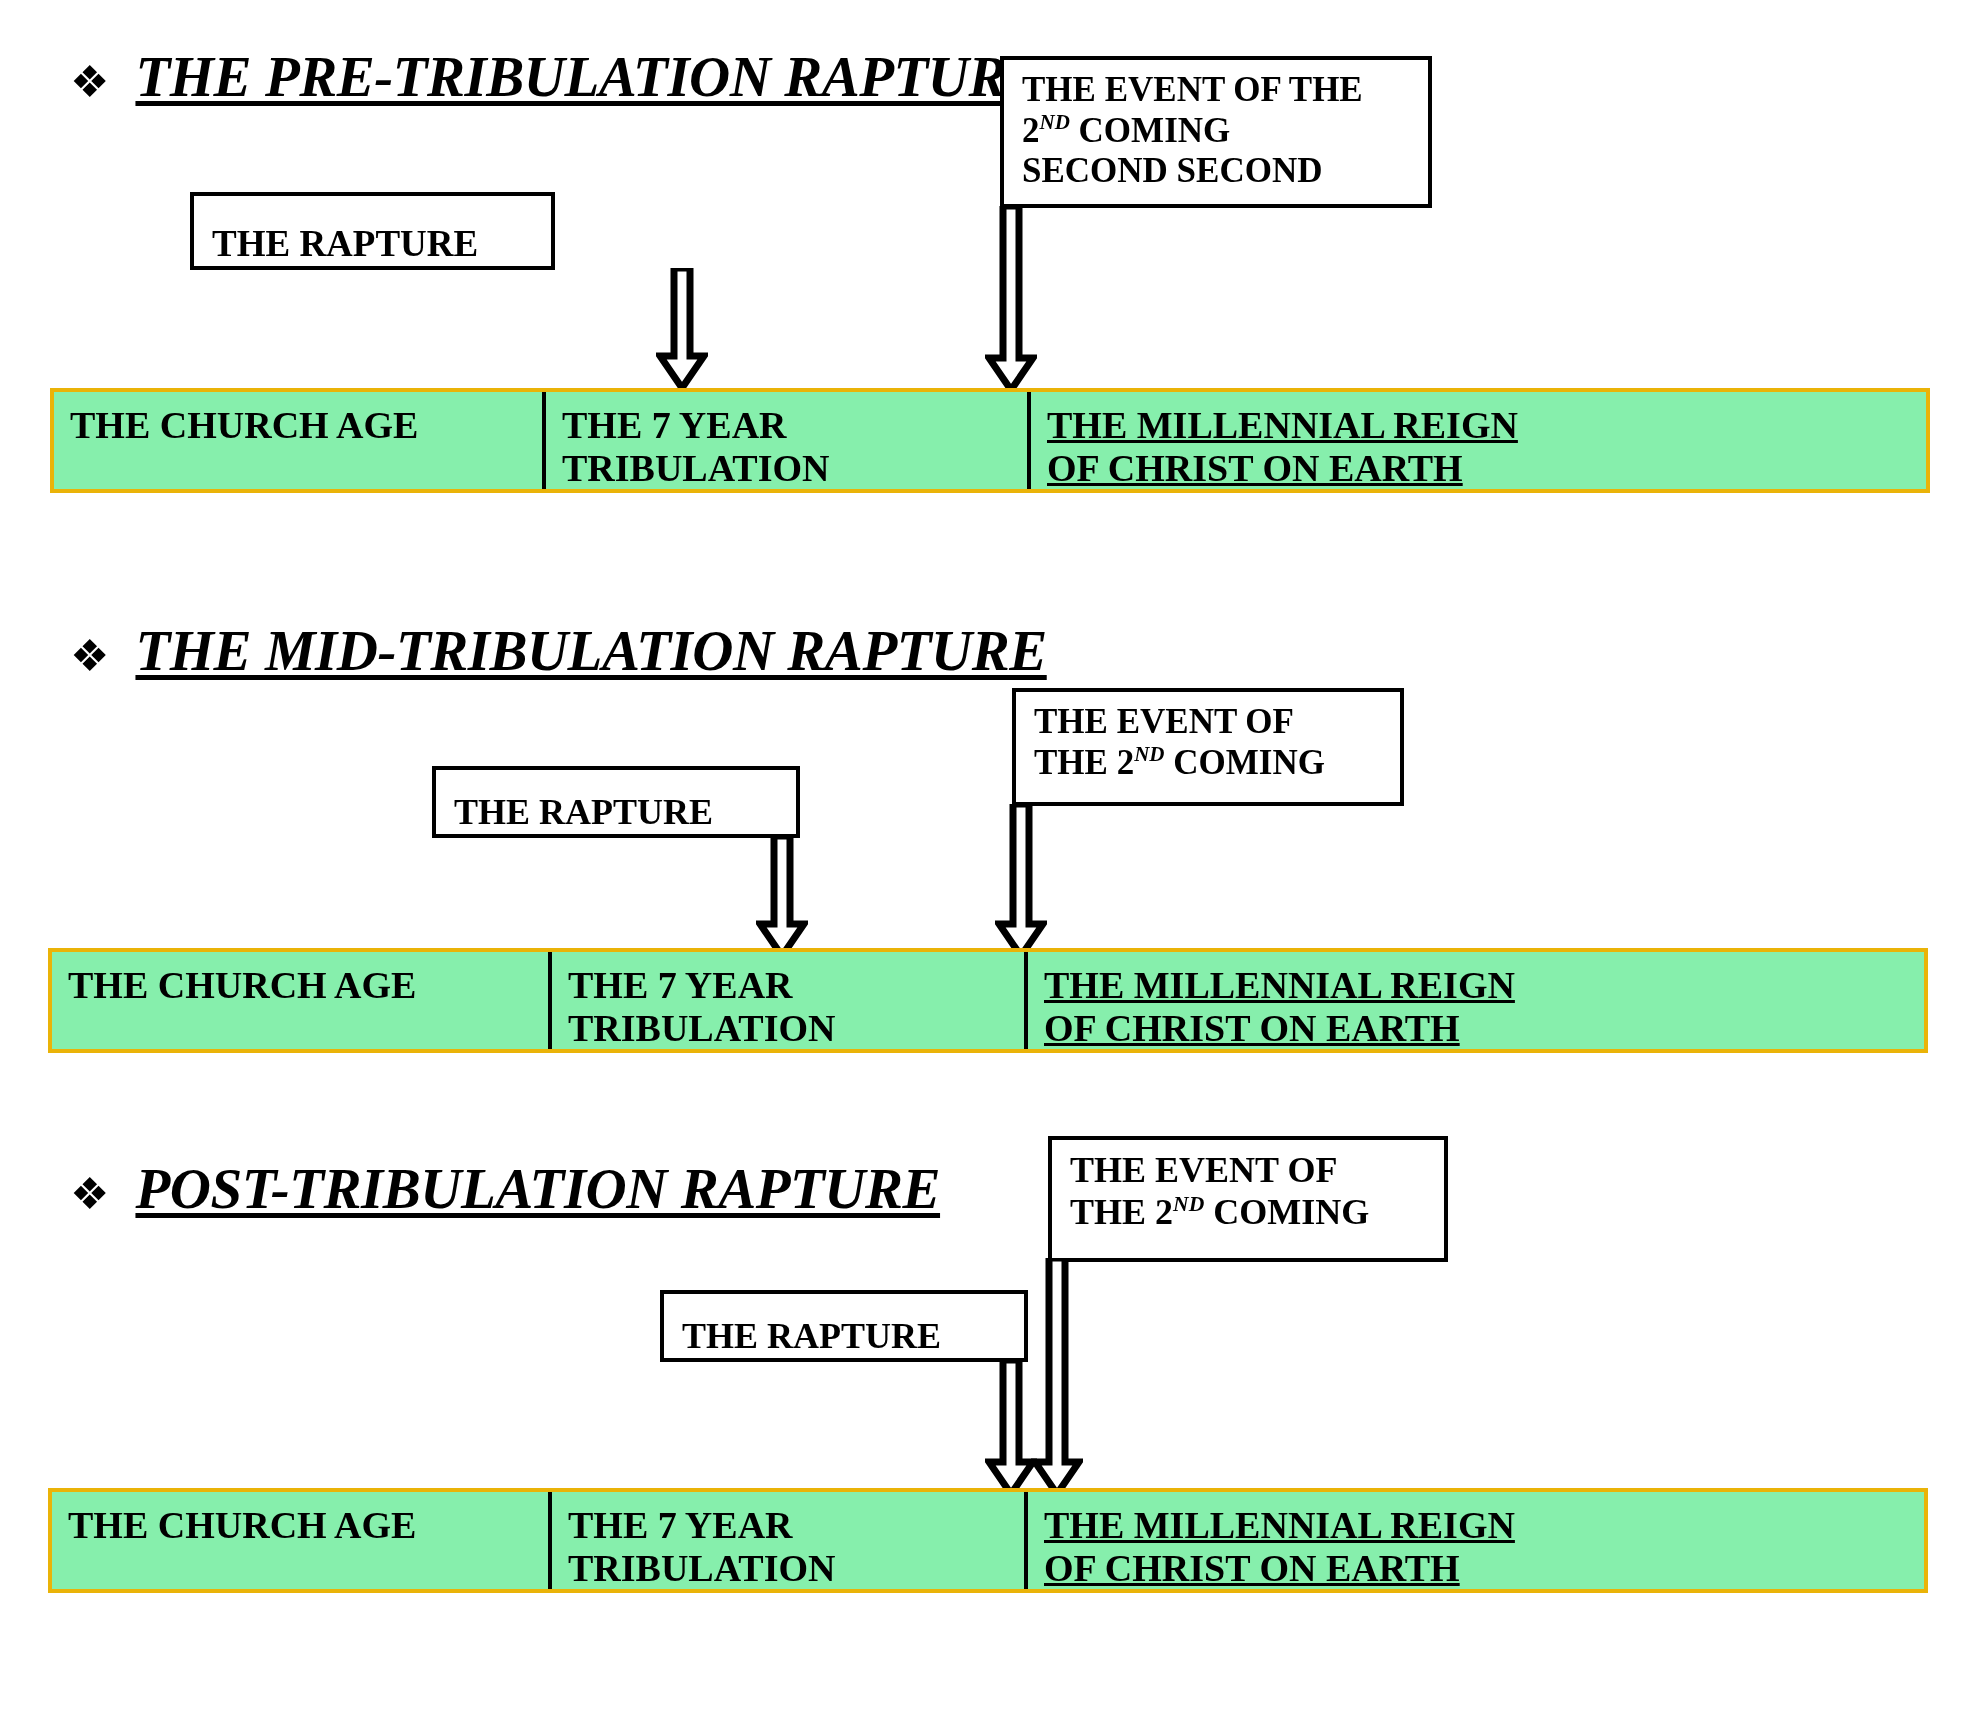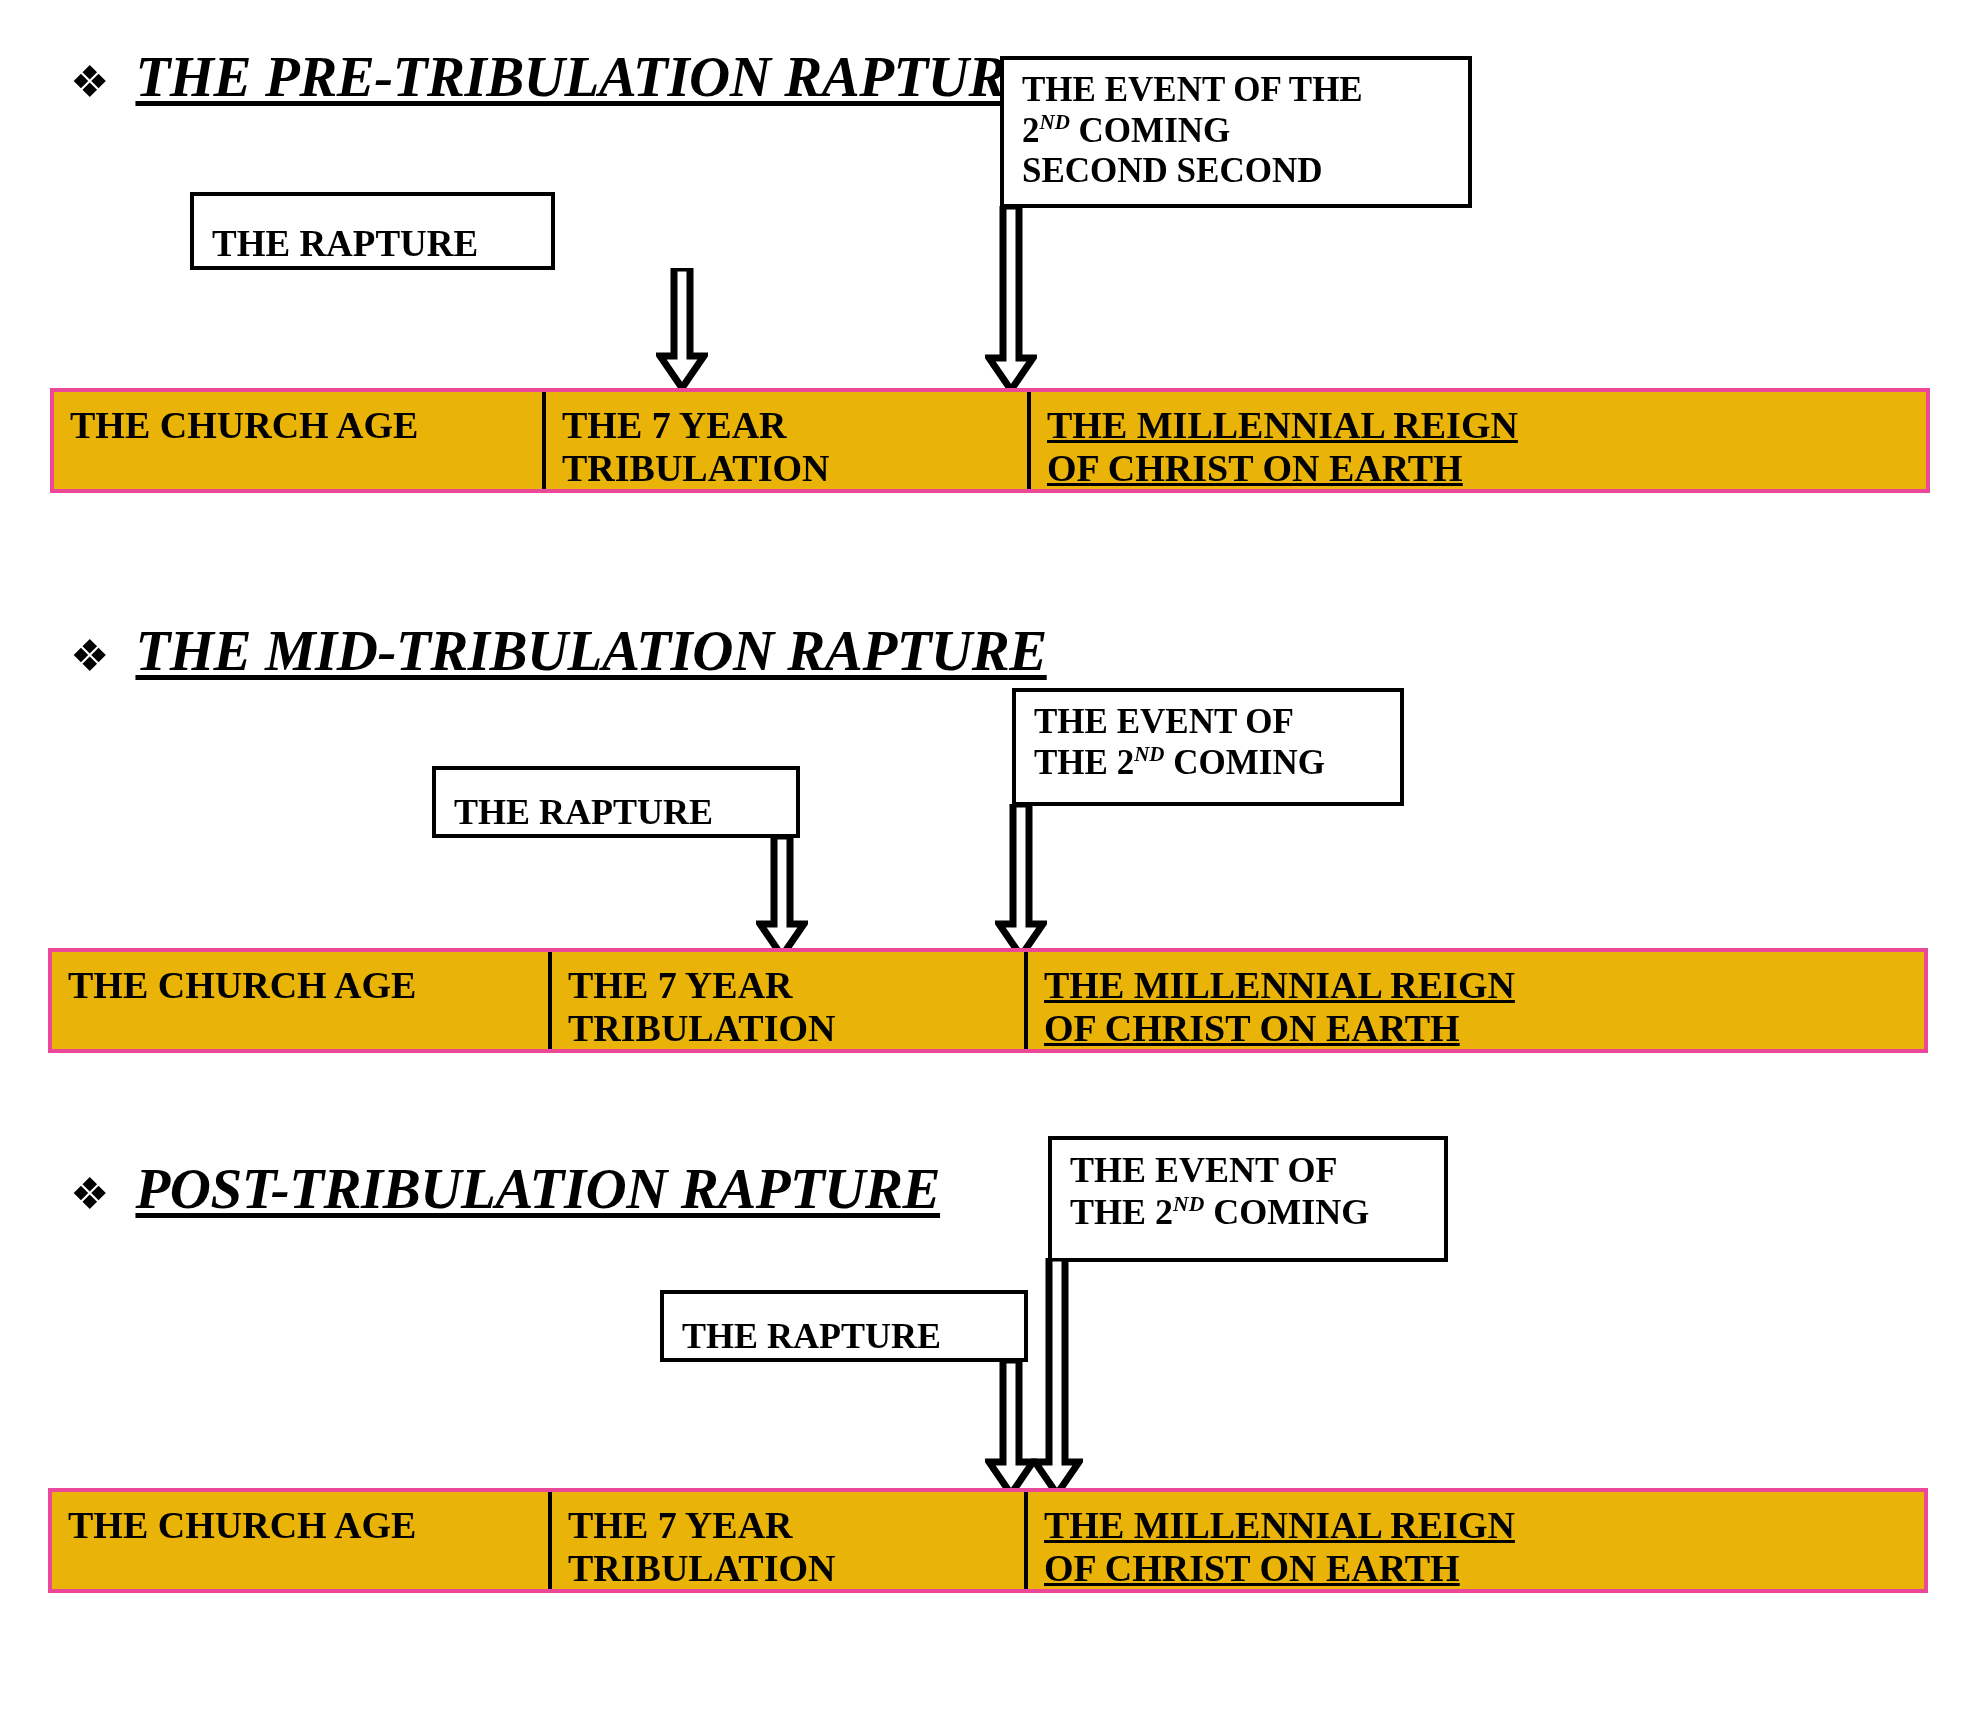--- a/index.html
+++ b/index.html
@@ -70,22 +70,22 @@
   .box.top-align {
     align-items: flex-start;
   }
   .box.top-align .box-inner {
     padding-top: 10px;
   }
 
   
   .timeline {
     position: absolute;
-    border: 4px solid #ec4899;
-    background: #eab308;
+    border: 4px solid #eab308;
+    background: #86efac;
     box-sizing: border-box;
     display: flex;
   }
   .tl-seg {
     box-sizing: border-box;
     border-right: 4px solid #000;
     font-weight: bold;
     padding: 12px 0 0 16px;
     line-height: 1.14;
     white-space: pre-line;
@@ -121,21 +121,21 @@
 
     <div class="heading-row" style="left:70px; top:48px;">
       <span class="bullet">❖</span>
       <span class="heading-text">THE PRE-TRIBULATION RAPTURE</span>
     </div>
 
     <div class="box" style="left:190px; top:192px; width:365px; height:78px; font-size:37px;">
       <div class="box-inner">THE RAPTURE</div>
     </div>
 
-    <div class="box top-align" style="left:1000px; top:56px; width:472px; height:152px; font-size:35px;">
+    <div class="box top-align" style="left:1000px; top:56px; width:432px; height:152px; font-size:35px;">
       <div class="box-inner"><span>THE EVENT OF THE</span><br><span>2</span><sup>ND</sup><span> COMING</span><br><span>SECOND SECOND</span></div>
     </div>
 
     <div class="arrow" style="left:656px; top:268px;">
       <svg width="52" height="122" viewBox="0 0 52 122">
         <path d="M18 0 L18 88 L4 88 L26 120 L48 88 L34 88 L34 0 Z" fill="#ffffff" stroke="#000000" stroke-width="7" stroke-linejoin="miter"></path>
       </svg>
     </div>
 
     <div class="arrow" style="left:985px; top:206px;">

